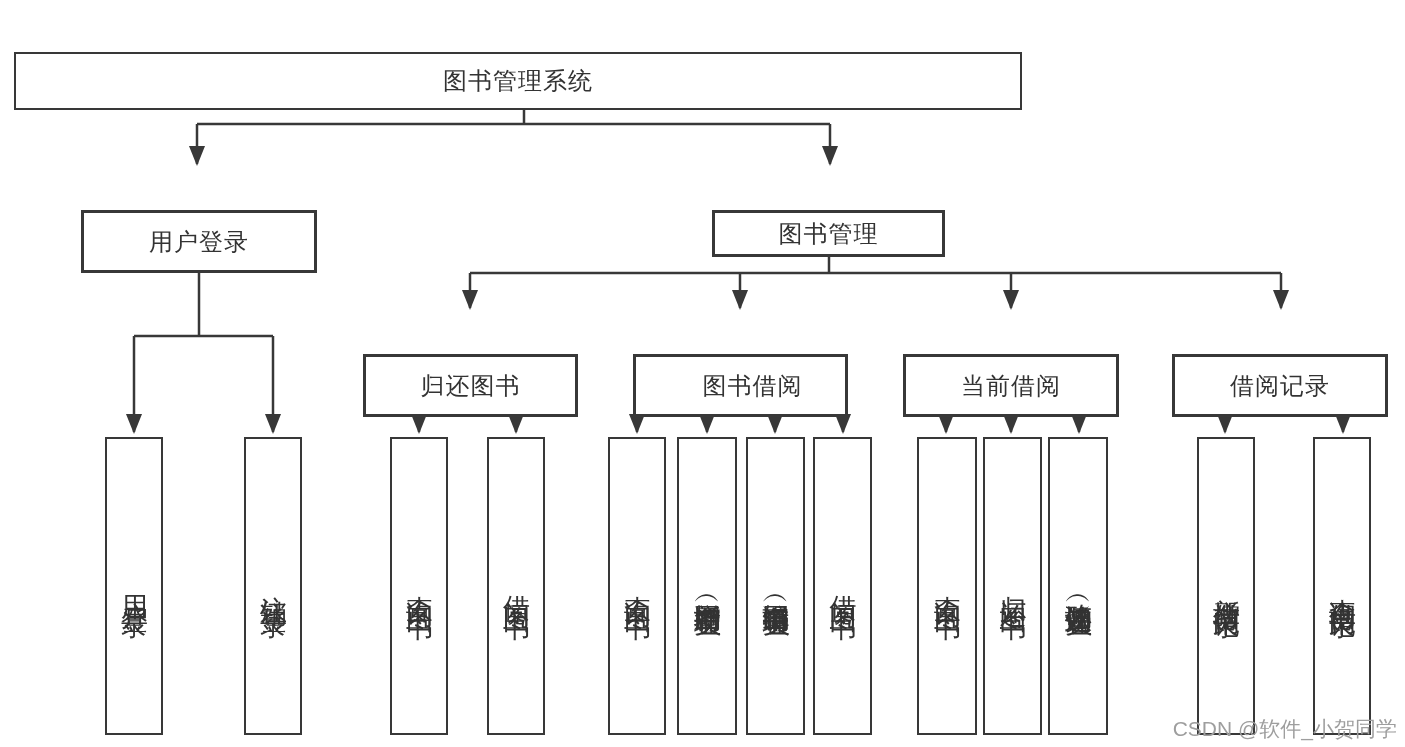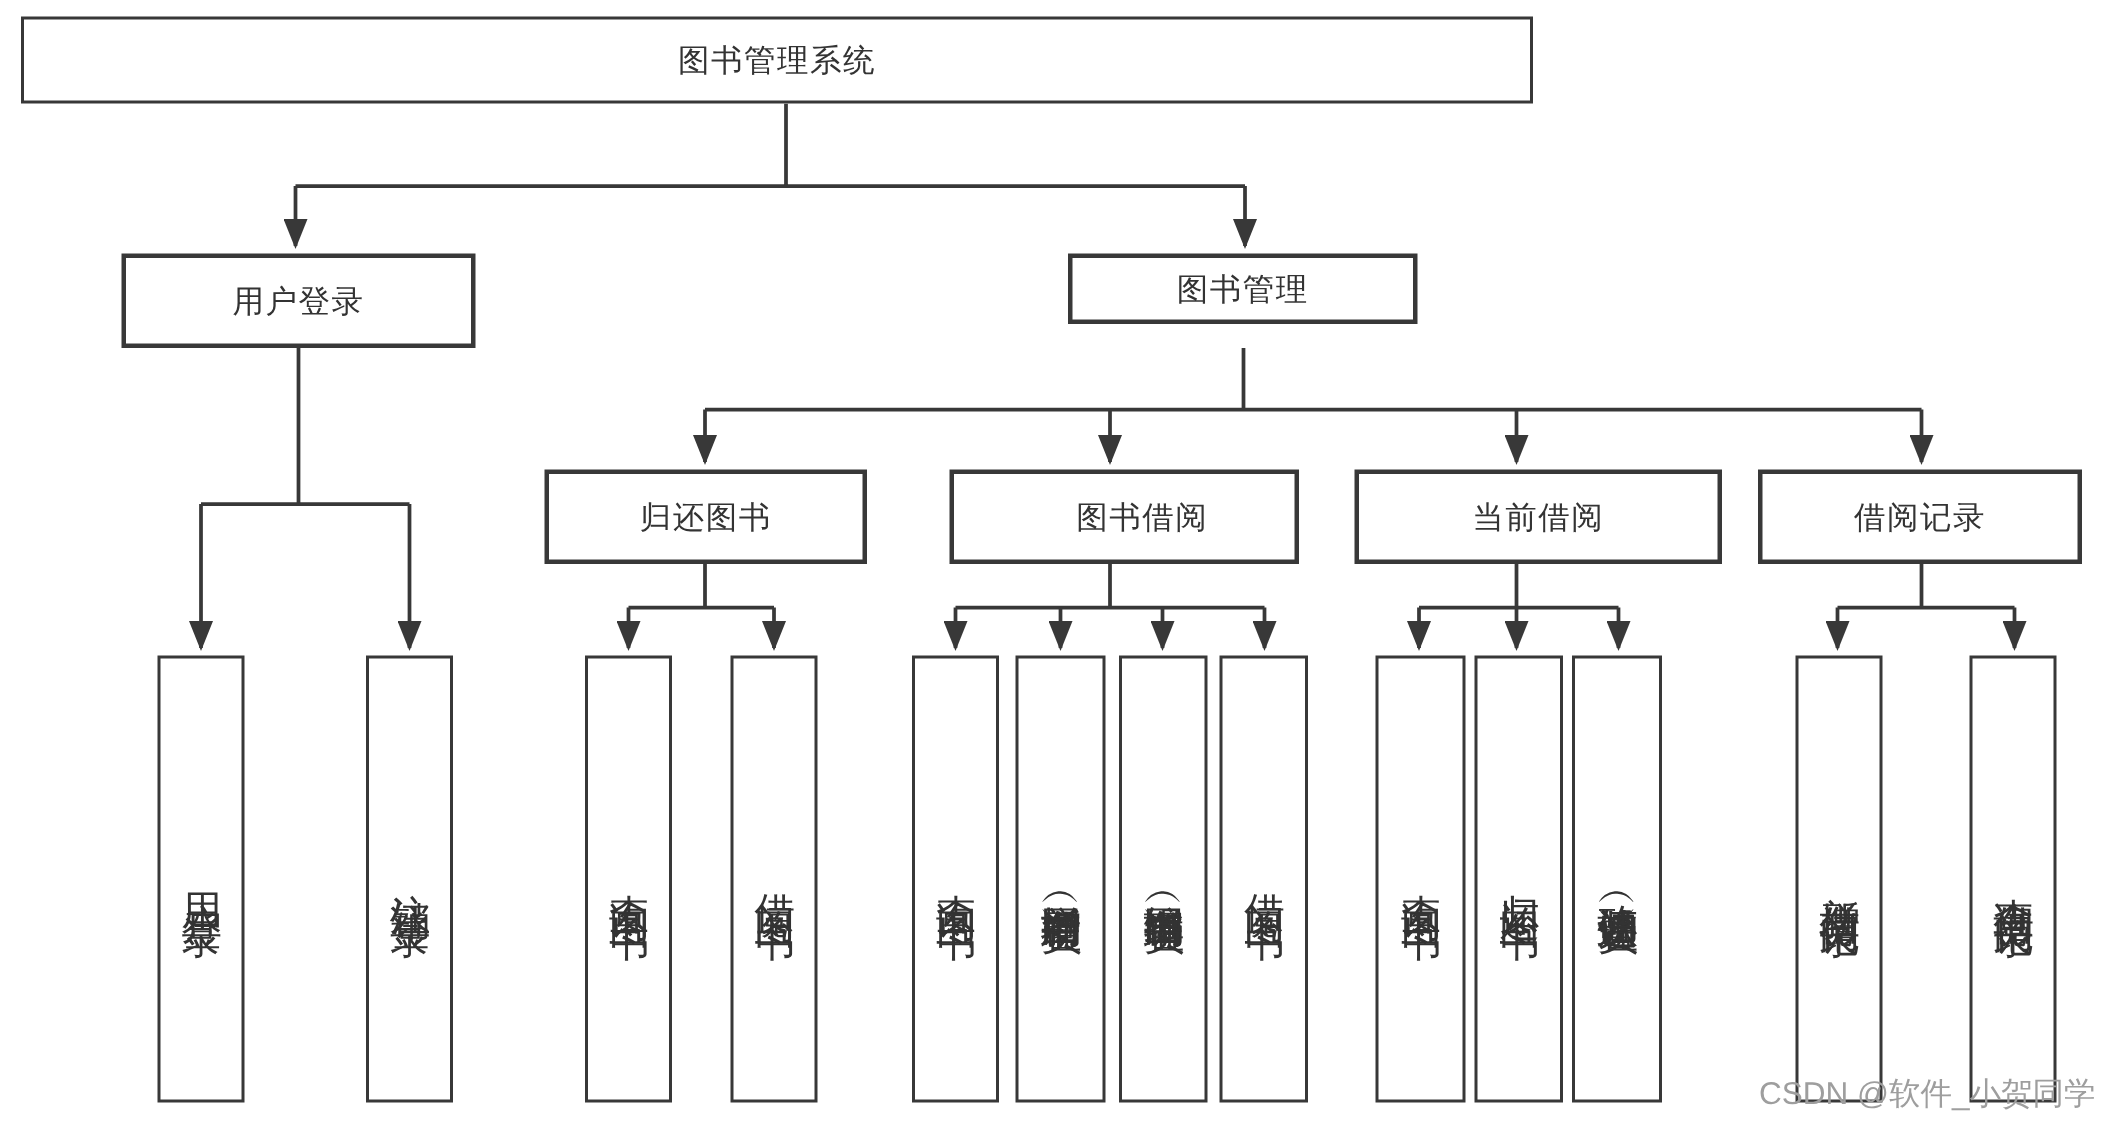--- a/index.html
+++ b/index.html
@@ -23,24 +23,25 @@
   }
   .node {
     position: absolute;
     box-sizing: border-box;
     background: #ffffff;
     border: 3px solid #383838;
     display: flex;
     align-items: center;
     justify-content: center;
     color: #333333;
-    font-size: 21px;
+    font-size: 24px;
     letter-spacing: 1px;
     white-space: nowrap;
     z-index: 2;
+    margin-top: 41px;
   }
   .node.root {
     border-width: 2.5px;
   }
   .vnode {
     position: absolute;
     box-sizing: border-box;
     top: 437px;
     height: 298px;
     background: #ffffff;
@@ -113,22 +114,22 @@
       <path d="M1343,405 V432" marker-end="url(#arrow)"></path>
     </g>
   </svg>
 
   <div class="node root" style="left:14px; top:11px; width:1008px; height:58px;">图书管理系统</div>
 
   <div class="node" style="left:81px; top:169px; width:236px; height:63px;">用户登录</div>
   <div class="node" style="left:712px; top:169px; width:233px; height:47px;">图书管理</div>
 
   <div class="node" style="left:363px; top:313px; width:215px; height:63px;">归还图书</div>
-  <div class="node" style="left:633px; top:313px; width:233px; height:63px;padding-left:24px;">图书借阅</div>
-  <div class="node" style="left:903px; top:313px; width:245px; height:63px;">当前借阅</div>
+  <div class="node" style="left:633px; top:313px; width:215px; height:63px;padding-left:24px;">图书借阅</div>
+  <div class="node" style="left:903px; top:313px; width:216px; height:63px;">当前借阅</div>
   <div class="node" style="left:1172px; top:313px; width:216px; height:63px;">借阅记录</div>
 
   <div class="vnode" style="left:105px; width:58px;">
     <span class="vtext sp4">用户登录</span>
   </div>
   <div class="vnode" style="left:244px; width:58px;">
     <span class="vtext sp4">注销登录</span>
   </div>
 
   <div class="vnode" style="left:390px; width:58px;">

